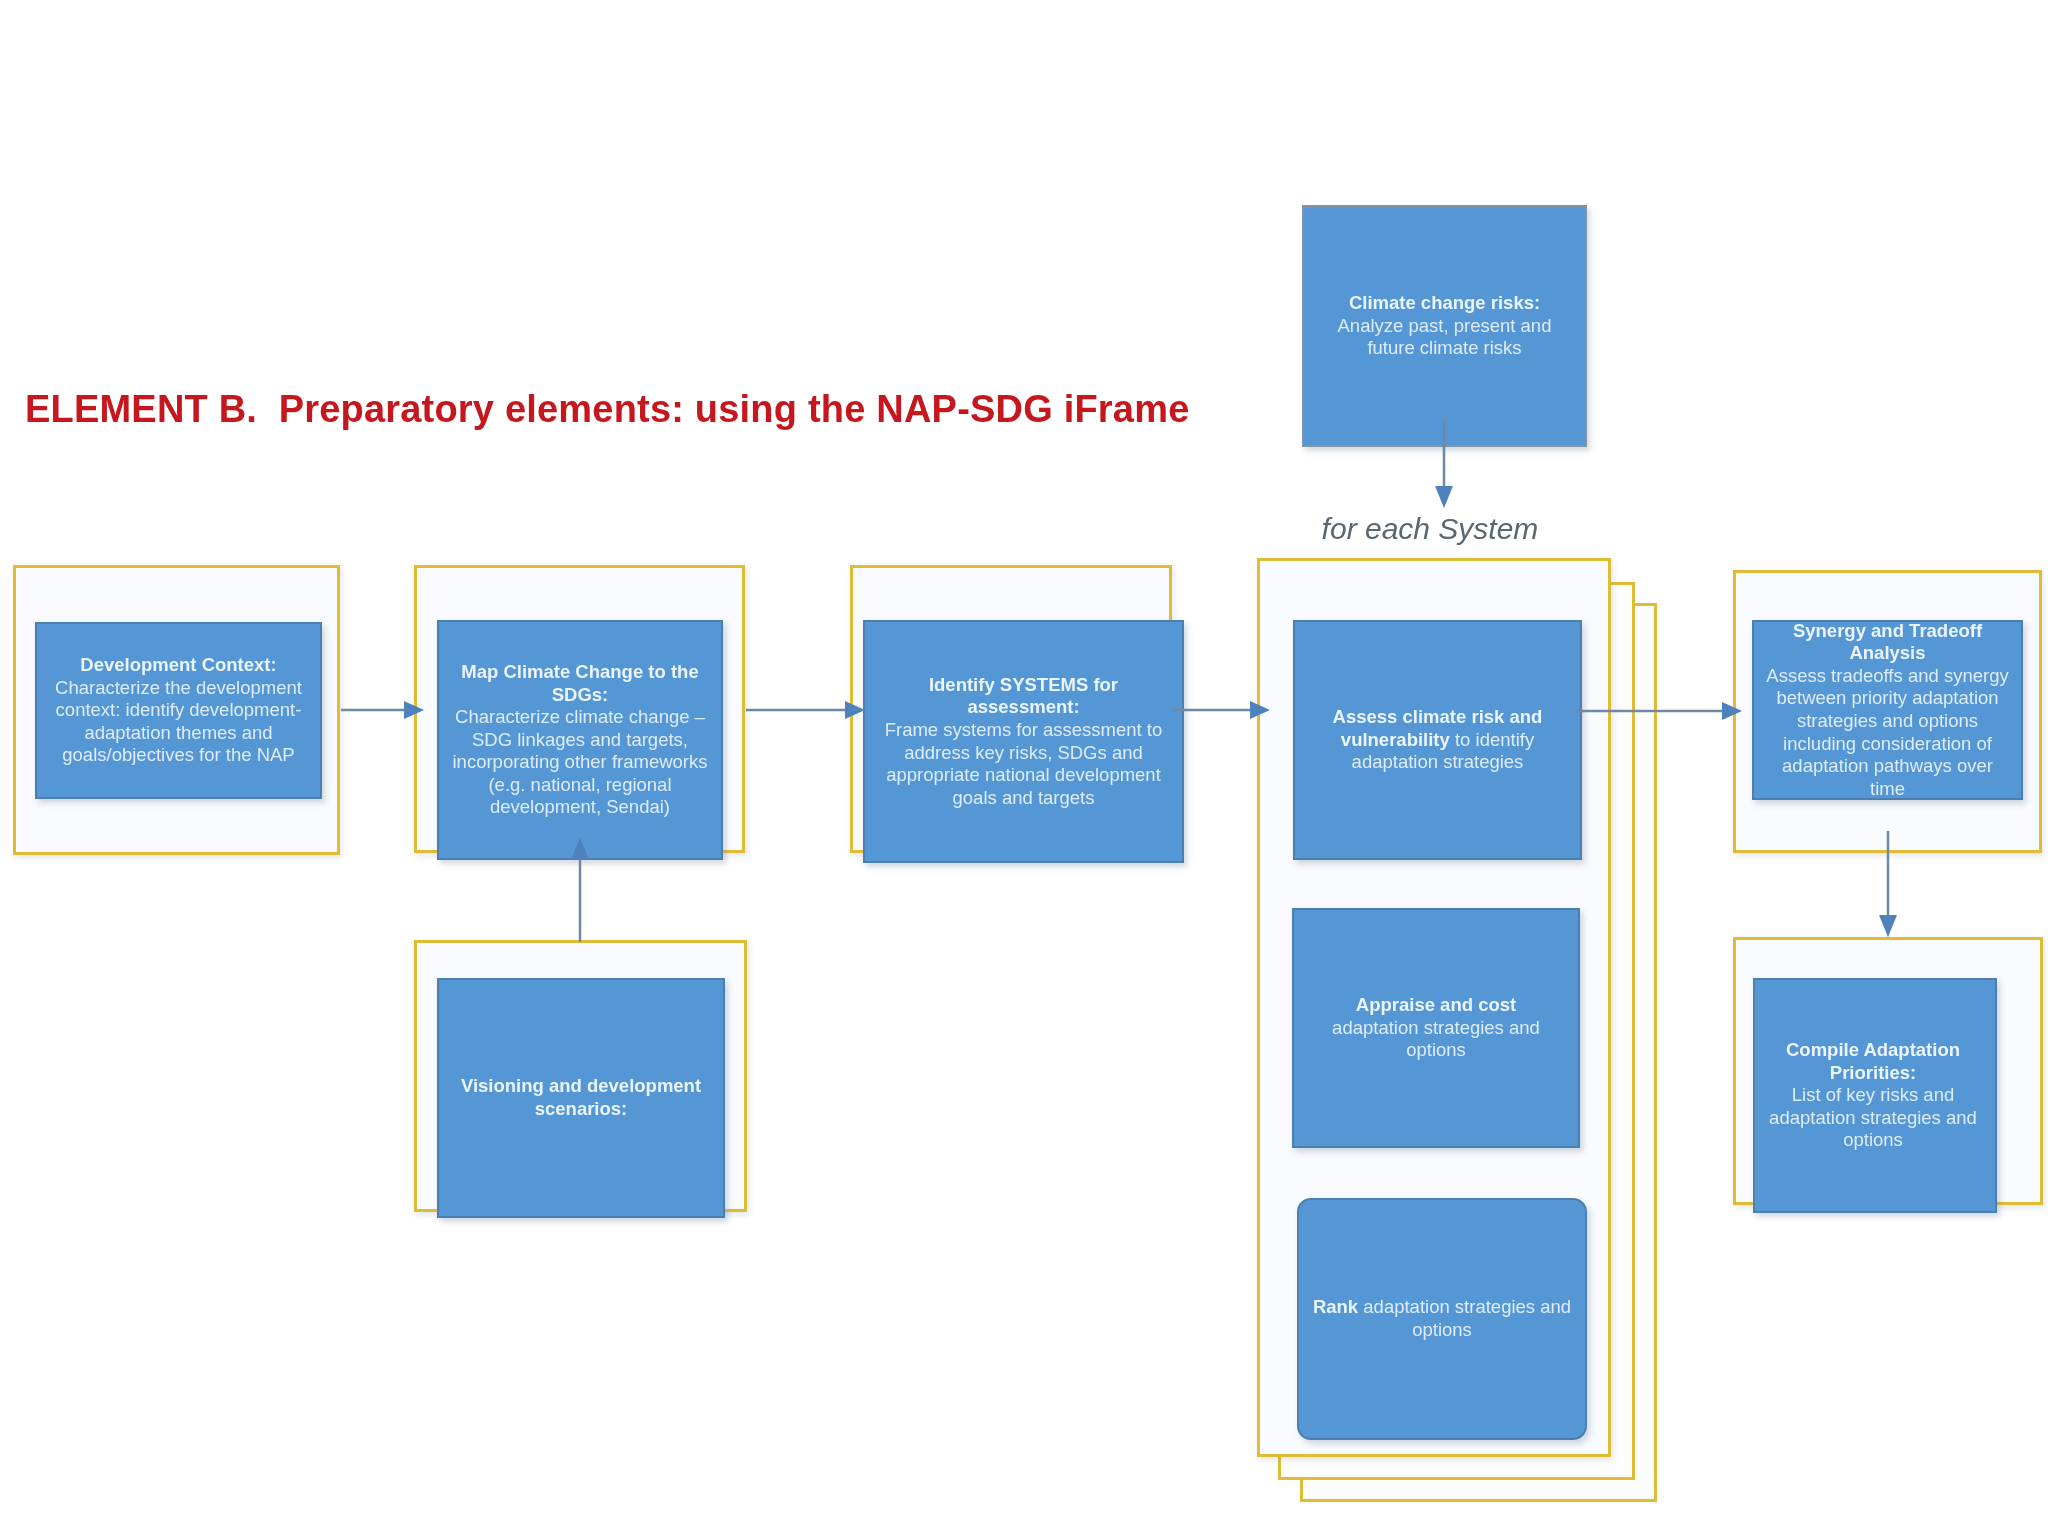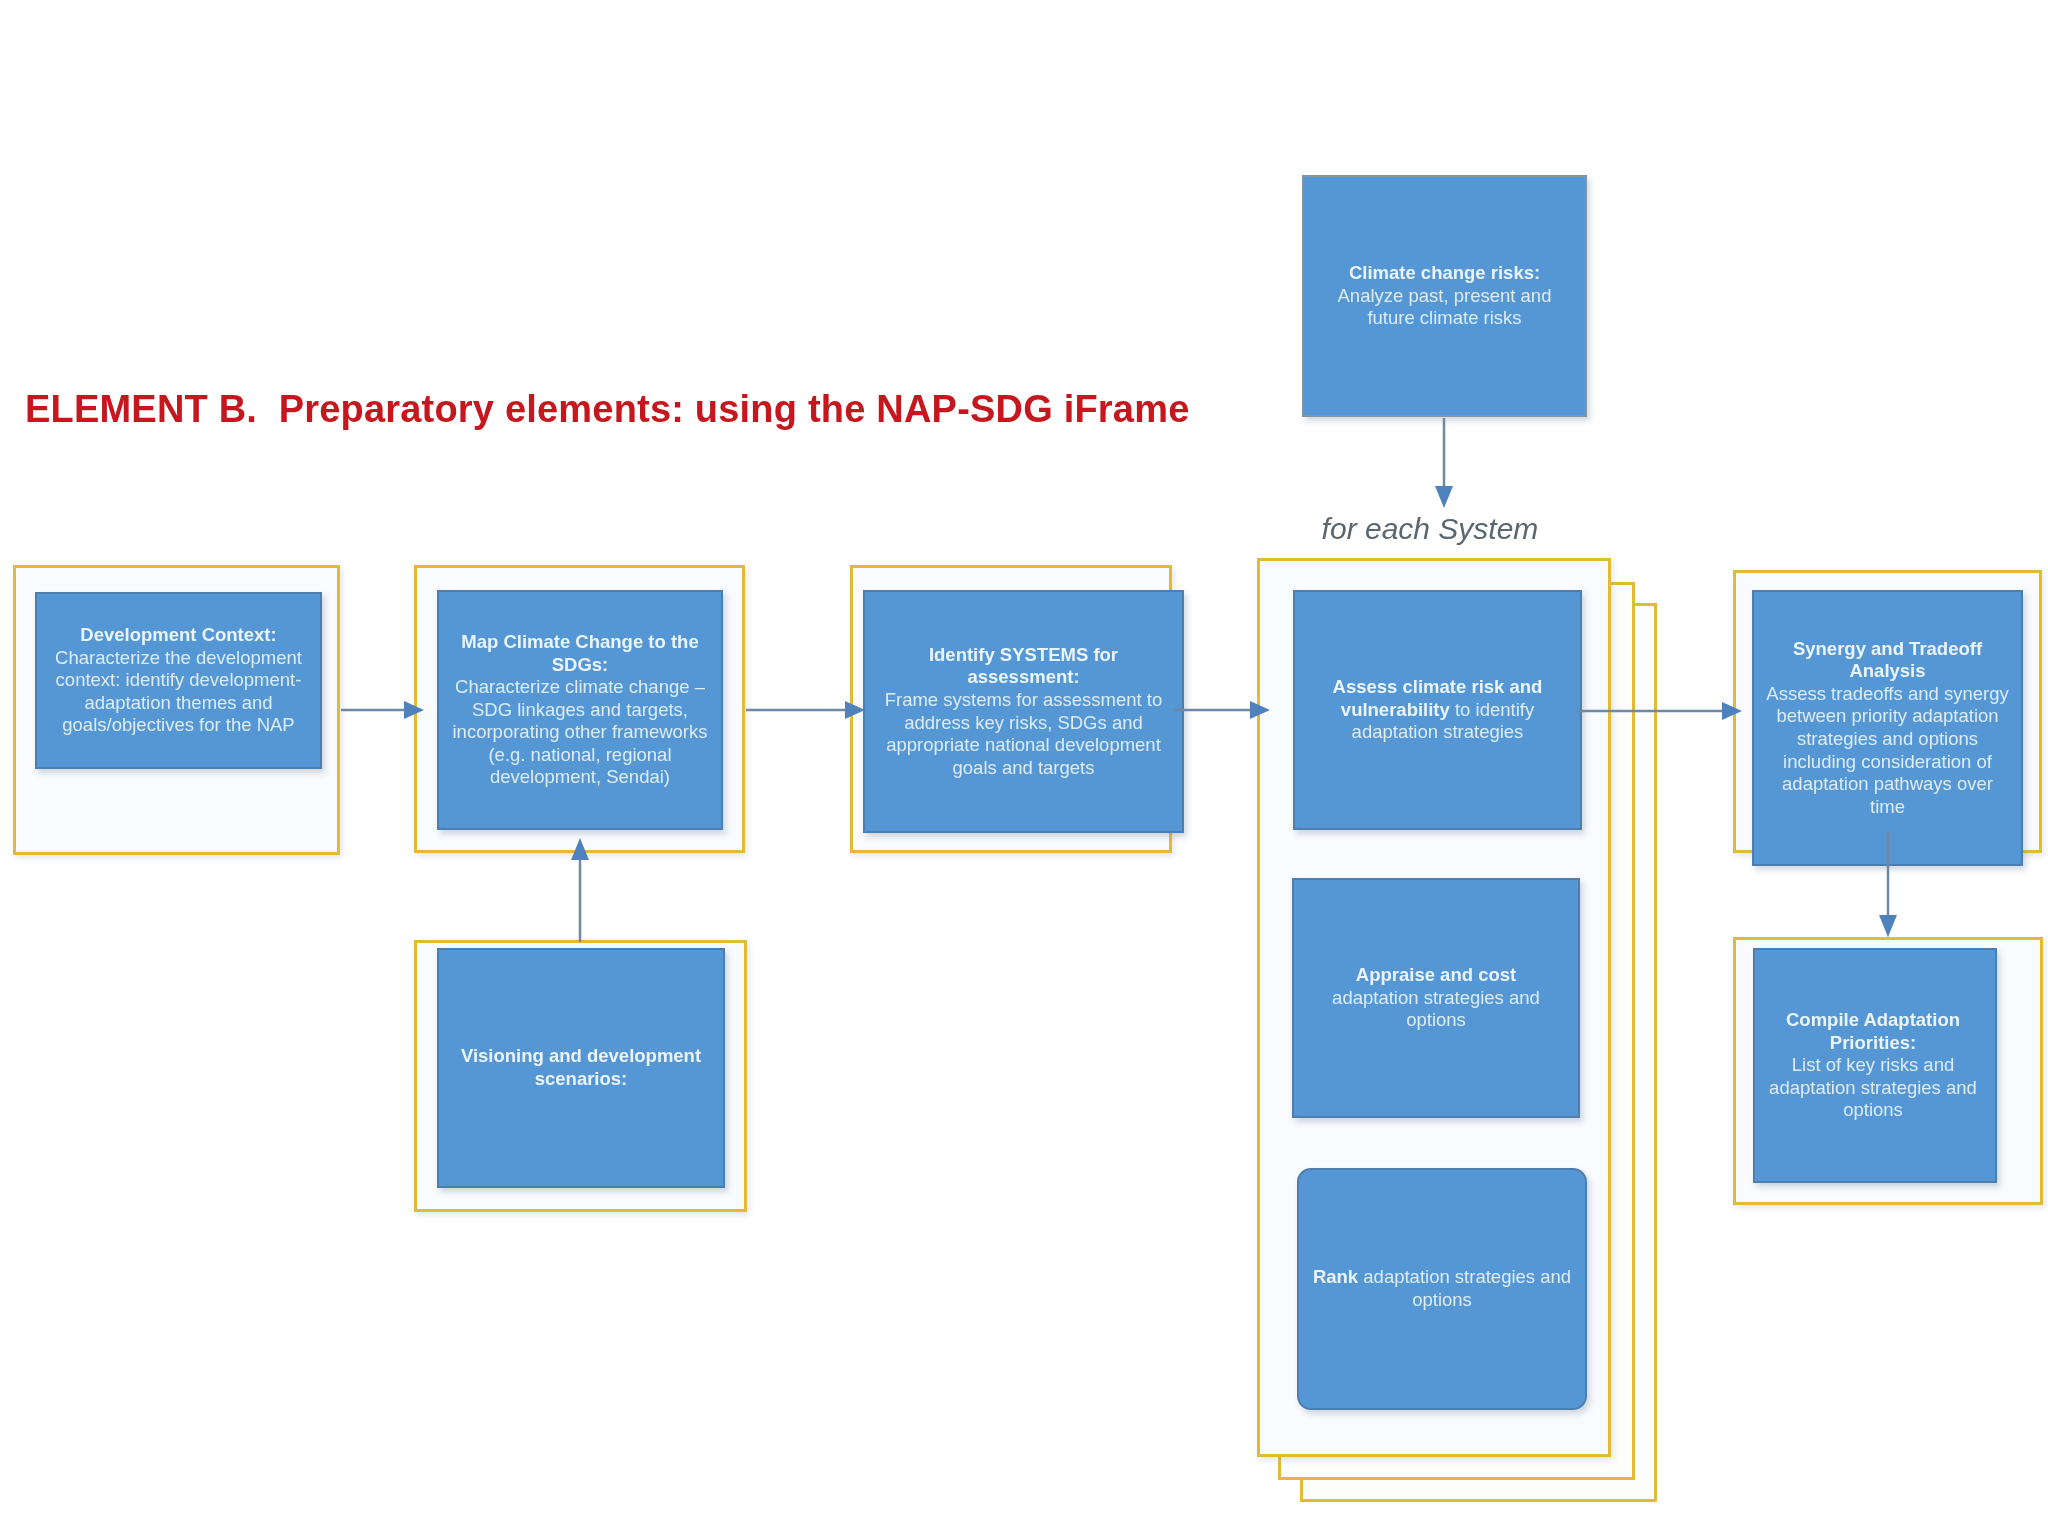--- a/index.html
+++ b/index.html
@@ -10,21 +10,21 @@
   .stage{position:relative;width:2048px;height:1536px;background:#ffffff;overflow:hidden;
          font-family:"Liberation Sans",sans-serif;}
   .page-title{position:absolute;left:25px;top:382px;font-size:38px;font-weight:700;
               color:var(--title-red);white-space:pre;letter-spacing:.2px;margin-top:6px;}
   .gold-frame{position:absolute;border:3px solid var(--frame-gold);background:var(--frame-fill);
               box-shadow:2px 3px 6px rgba(130,140,160,.22);box-sizing:border-box;}
   .gold-frame.back{background:#fdfdfc;box-shadow:none;}
   .blue-box{position:absolute;background:var(--box-blue);border:2px solid var(--box-border);
             box-sizing:border-box;color:var(--text-light);display:flex;align-items:center;justify-content:center;
             text-align:center;padding:10px 12px;font-size:18.5px;line-height:1.22;
-            box-shadow:3px 4px 6px rgba(110,130,155,.30);}
+            box-shadow:3px 4px 6px rgba(110,130,155,.30);margin-top:30px;}
   .blue-box .b{font-weight:700;color:#eaf4fc;}
   .blue-box.blockhead .b{display:block;}
   .for-each{position:absolute;left:1315px;top:512px;width:230px;text-align:center;
             font-size:30px;font-style:italic;color:var(--label-gray);}
   svg.connectors{position:absolute;left:0;top:0;pointer-events:none;}
 </style>
 </head>
 <body>
 
 <div class="stage">
@@ -65,21 +65,21 @@
   <div class="blue-box blockhead" style="left:863px;top:590px;width:321px;height:243px;">
     <div><span class="b">Identify SYSTEMS for assessment:</span> <span>Frame systems for assessment to address key risks, SDGs and appropriate national development goals and targets</span></div>
   </div>
 
   <div class="gold-frame" style="left:414px;top:940px;width:333px;height:272px;"></div>
   <div class="blue-box blockhead" style="left:437px;top:948px;width:288px;height:240px;">
     <div><span class="b">Visioning and development scenarios:</span> </div>
   </div>
 
   <div class="gold-frame" style="left:1733px;top:570px;width:309px;height:283px;"></div>
-  <div class="blue-box blockhead" style="left:1752px;top:590px;width:271px;height:276px;padding:8px 9px;">
+  <div class="blue-box blockhead" style="left:1752px;top:590px;width:271px;height:180px;padding:8px 9px;">
     <div><span class="b">Synergy and Tradeoff Analysis</span> <span>Assess tradeoffs and synergy between priority adaptation strategies and options including consideration of adaptation pathways over time</span></div>
   </div>
 
   <div class="gold-frame" style="left:1733px;top:937px;width:310px;height:268px;"></div>
   <div class="blue-box blockhead" style="left:1753px;top:948px;width:244px;height:235px;padding-left:8px;">
     <div><span class="b">Compile Adaptation Priorities:</span> <span>List of key risks and adaptation strategies and options</span></div>
   </div>
 
   <svg class="connectors" width="2048" height="1536" viewBox="0 0 2048 1536">
     <g stroke="#6f88a3" stroke-width="2.5" fill="none">

